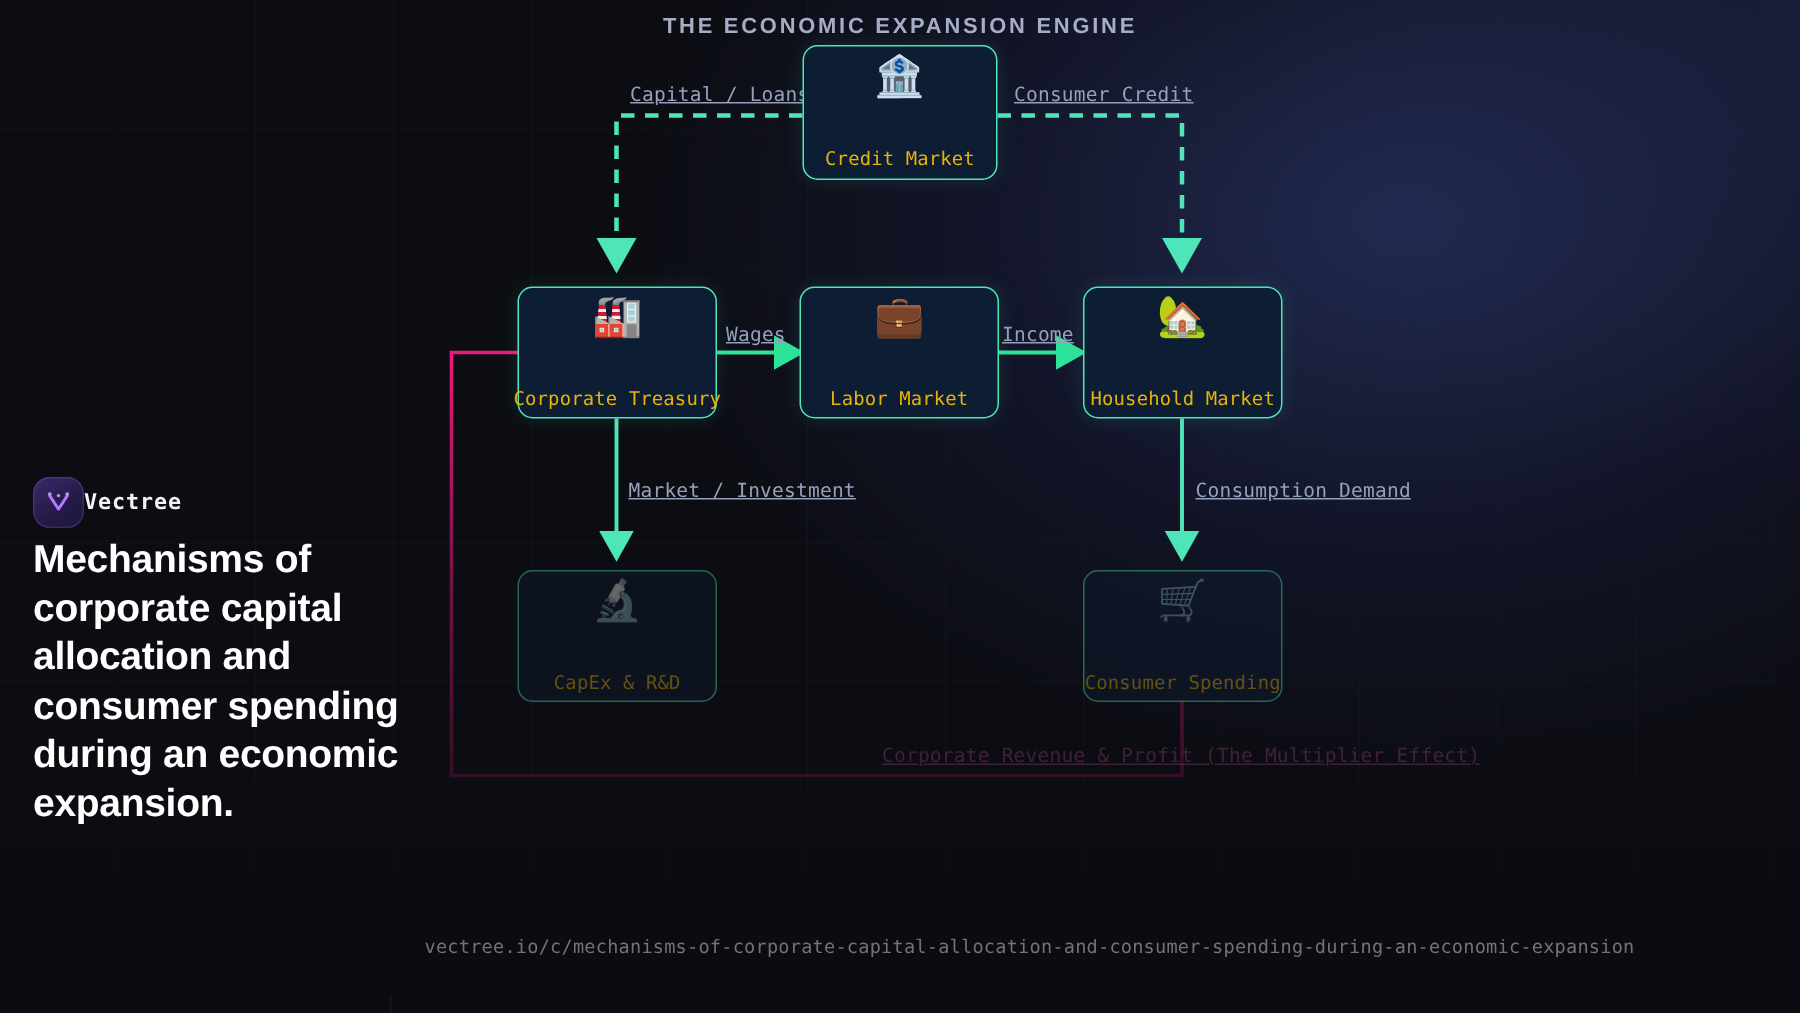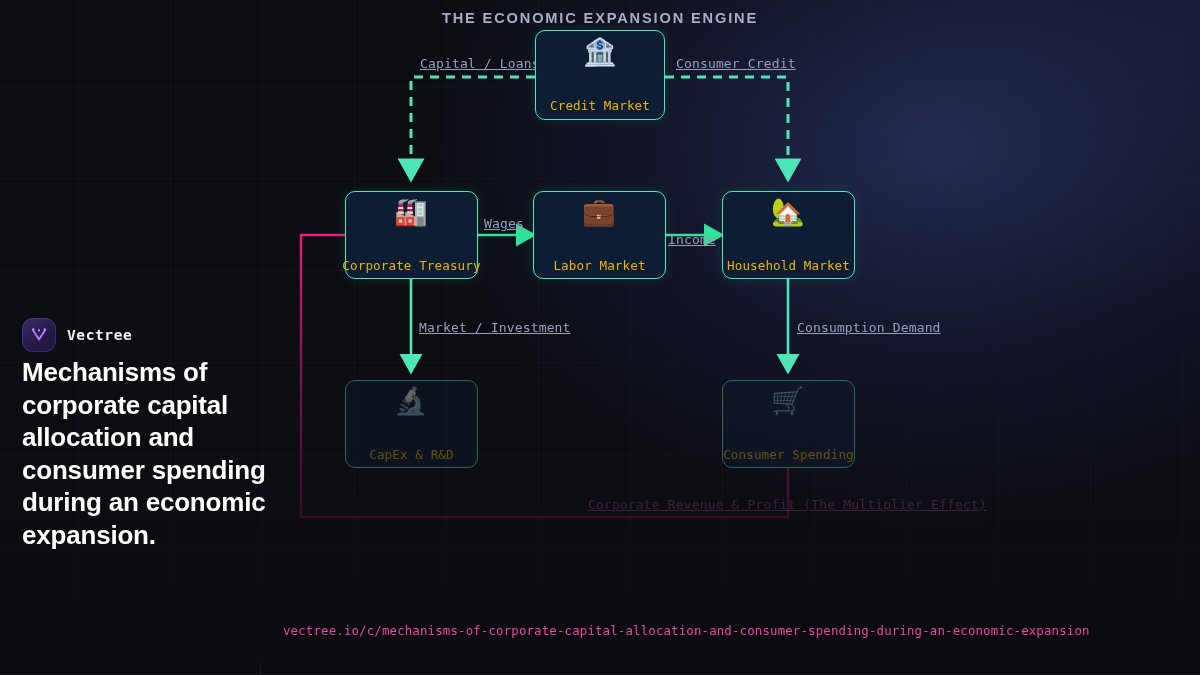--- a/index.html
+++ b/index.html
@@ -25,21 +25,21 @@
       radial-gradient(720px 520px at 78% 22%, rgba(36,44,86,.92) 0%, rgba(22,26,55,.55) 42%, rgba(12,13,18,0) 72%),
       radial-gradient(520px 420px at 100% 4%, rgba(44,50,98,.55) 0%, rgba(12,13,18,0) 70%);
   }
   #bg-bottomfade {
     position:absolute; left:0; right:0; bottom:0; height:190px;
     background:linear-gradient(to bottom, rgba(12,13,18,0) 0%, rgba(11,12,17,.85) 55%, #0b0c11 100%);
   }
 
   
   #left-panel { position:absolute; left:0; top:0; width:300px; height:675px; }
-  #brand { position:absolute; left:22px; top:318px; display:flex; align-items:center; gap:11px; }
+  #brand { position:absolute; left:22px; top:318px; display:flex; align-items:center; }
   #brand-logo {
     width:34px; height:34px; border-radius:11px;
     background:linear-gradient(145deg,#3a2a66 0%,#241a46 60%,#1d1739 100%);
     position:relative; display:flex; align-items:center; justify-content:center;
     box-shadow:0 0 0 1px rgba(160,110,255,.22) inset;
   }
   #brand-name {
     color:#f2f3f8; font-size:14.5px; font-weight:700; letter-spacing:.6px;
     font-family:"DejaVu Sans Mono", monospace;
   }
@@ -85,21 +85,21 @@
   #diagram-title {
     position:absolute; left:0; right:0; top:10px;
     text-align:center;
     color:#a7adc6; font-size:14.6px; font-weight:700; letter-spacing:1.85px;
     font-family:"Liberation Sans", sans-serif;
   }
 
   
   #footer-url {
     position:absolute; left:283px; top:623px;
-    color:#ec4899; font-size:12.4px; letter-spacing:.15px;
+    color:#737373; font-size:12.4px; letter-spacing:.15px;
     font-family:"DejaVu Sans Mono", monospace;
   }
   #footer-rule { position:absolute; left:0; right:0; bottom:0; height:1px;
                  background:rgba(255,255,255,.035); }
   #footer-divider { position:absolute; left:260px; bottom:0; width:1px; height:12px;
                  background:rgba(255,255,255,.06); }
 </style>
 </head>
 <body>
 
@@ -143,21 +143,21 @@
 
     <path d="M788,468 L788,517 L301,517 L301,235 L357,235" fill="none" stroke="url(#pink-fade)" stroke-width="2.4" marker-end="url(#ah-pink)"></path>
   </svg>
 
   <div class="edge-label" style="left:420px; top:56px;">Capital / Loans</div>
 
   <div class="edge-label" style="left:676px; top:56px;">Consumer Credit</div>
 
   <div class="edge-label" style="left:484px; top:216px;text-align:right;">Wages</div>
 
-  <div class="edge-label" style="left:668px; top:232px;">Income</div>
+  <div class="edge-label" style="left:668px; top:216px;">Income</div>
 
   <div class="edge-label" style="left:419px; top:320px;">Market / Investment</div>
 
   <div class="edge-label" style="left:797px; top:320px;">Consumption Demand</div>
 
   <div class="edge-label faded" style="left:556px; top:497px;margin-left:32px;">Corporate Revenue &amp; Profit (The Multiplier Effect)</div>
 
   <div class="node" style="left:535px; top:30px; width:130px; height:90px;">
     <span class="emoji">🏦</span>
     <span class="nlabel">Credit Market</span>

